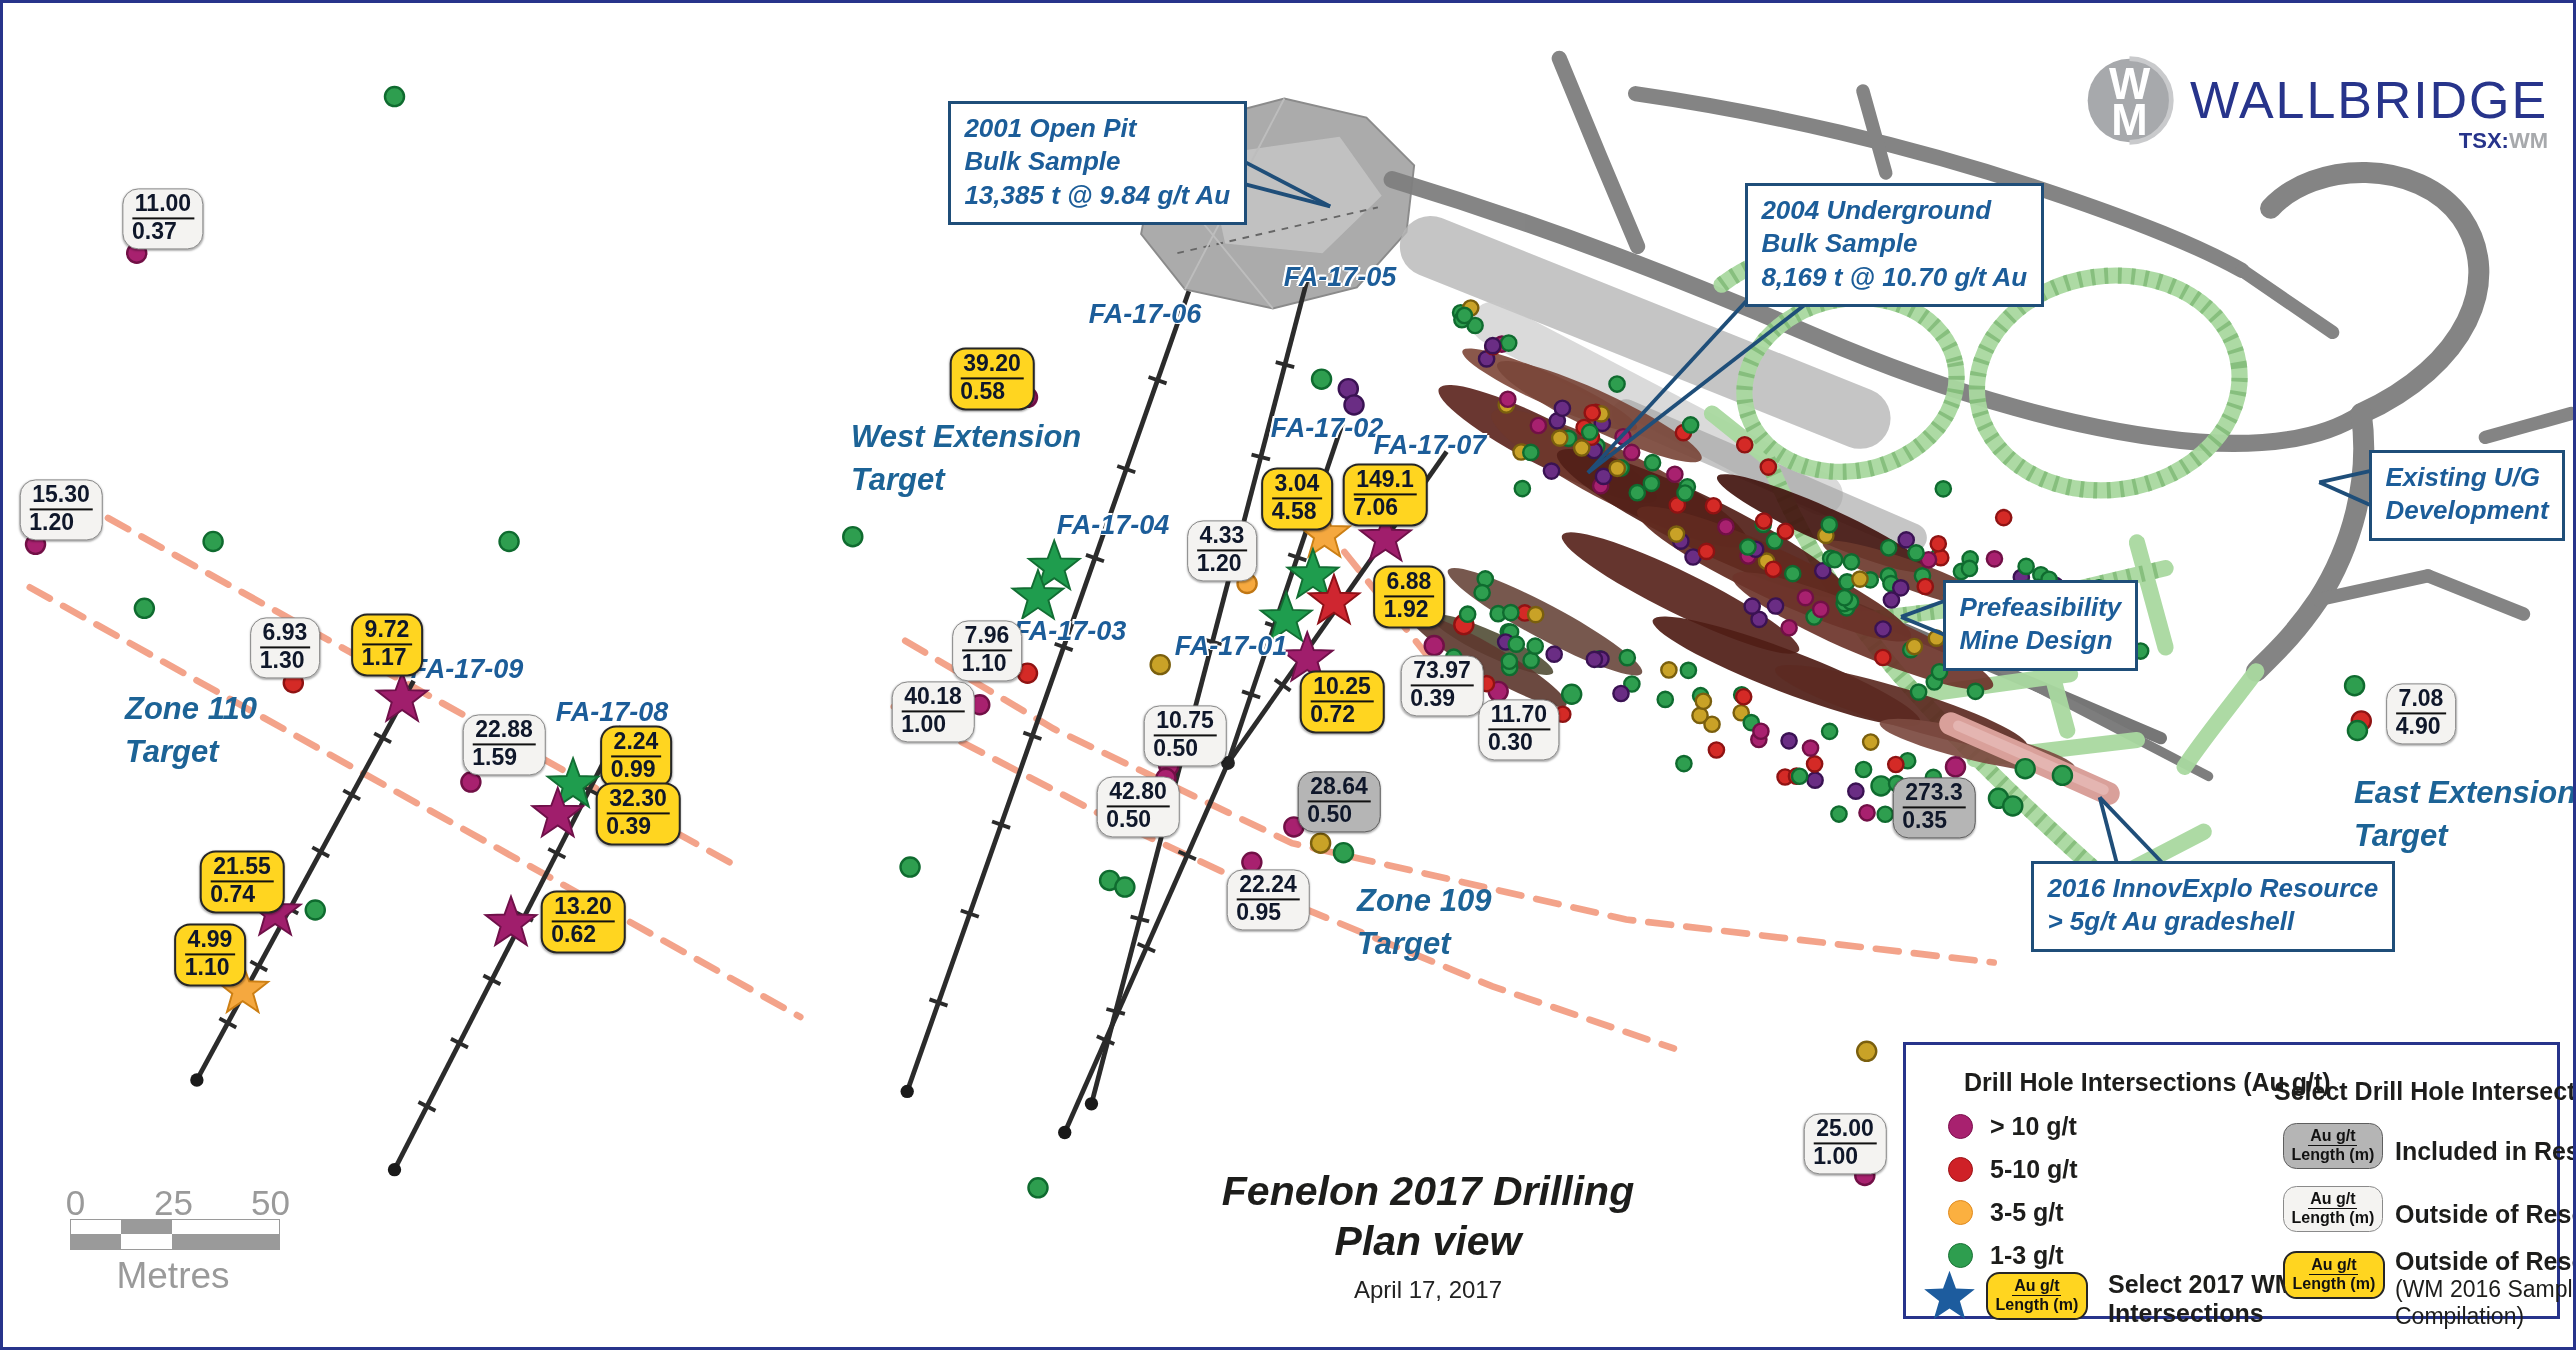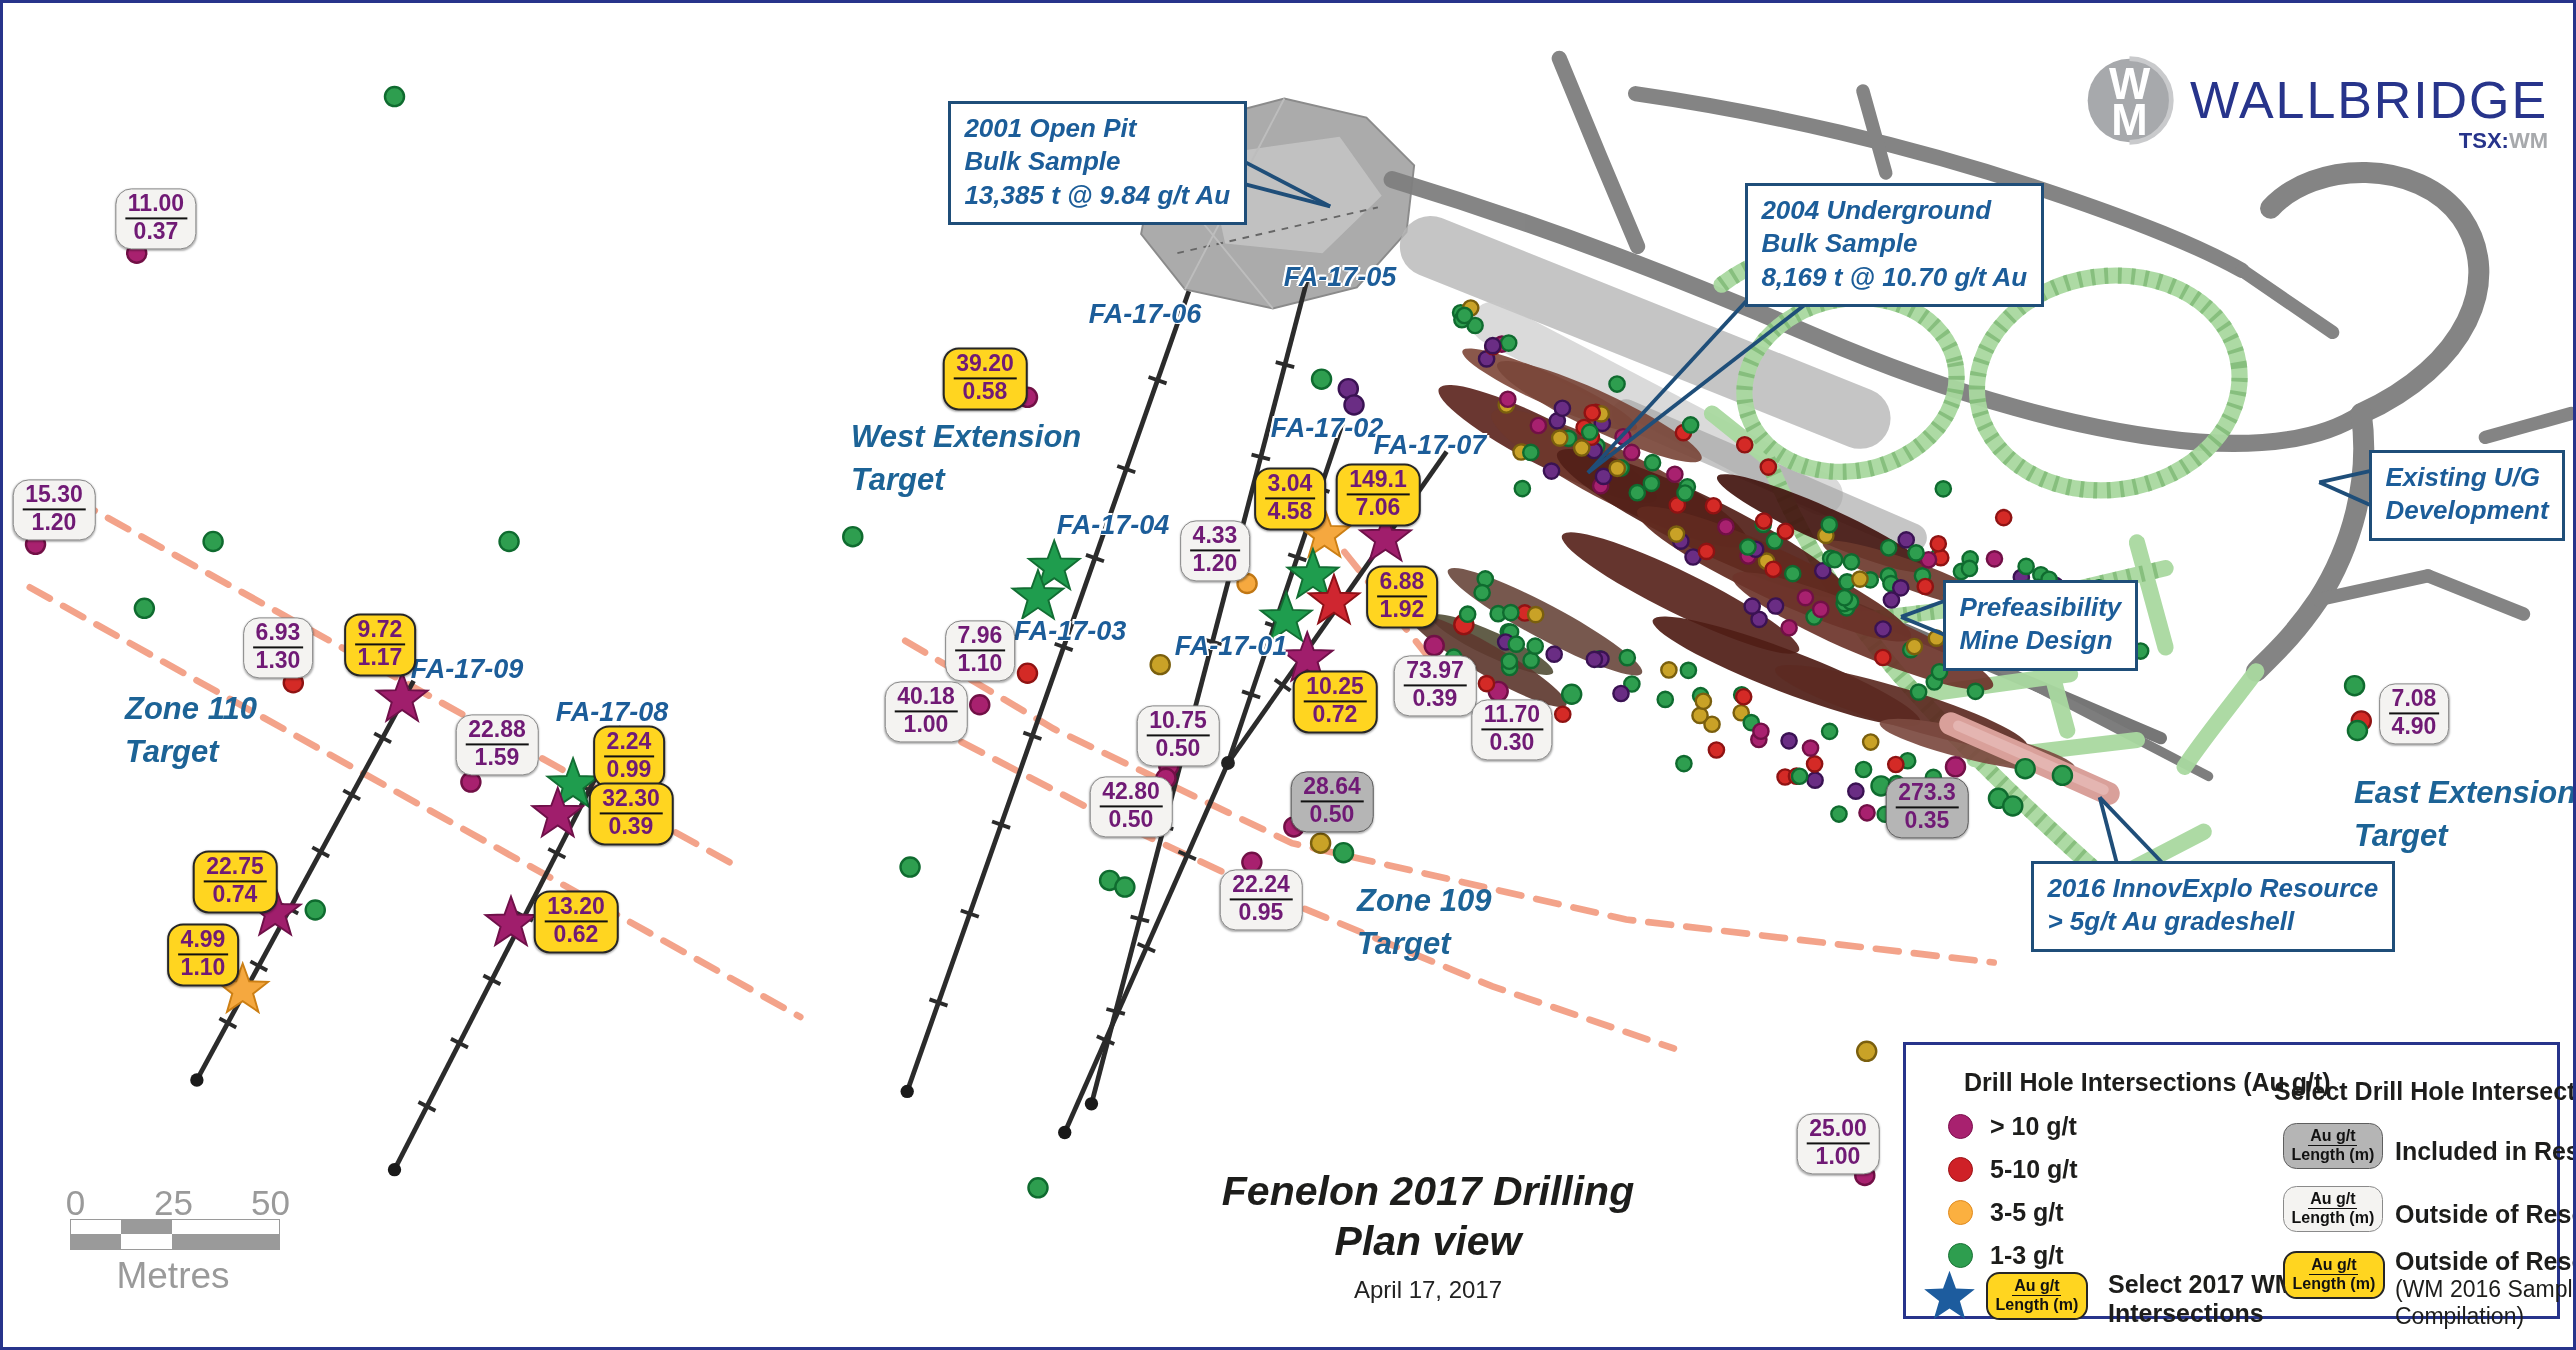--- a/index.html
+++ b/index.html
@@ -3,22 +3,22 @@
 <meta charset="utf-8">
 <style>
   html,body{margin:0;padding:0;background:#fff;}
   #canvas{position:relative;width:2576px;height:1350px;background:#ffffff;
     border:3.8px solid #27348b;box-sizing:border-box;overflow:hidden;
     font-family:"Liberation Sans",sans-serif;}
   #map-svg{position:absolute;left:0;top:0;z-index:1;}
 
   
   .pill{position:absolute;transform:translate(-50%,-50%);z-index:4;border-radius:16px;
-    padding:1.9px 8.6px 3.8px;text-align:center;font-weight:bold;font-size:23px;line-height:1.12;
-    color:#701a75;box-shadow:0 1px 1.9px rgba(0,0,0,.3);white-space:nowrap;}
+    padding:1.9px 8.6px 3.8px;text-align:left;font-weight:bold;font-size:23px;line-height:1.12;
+    color:#0f172a;box-shadow:0 1px 1.9px rgba(0,0,0,.3);white-space:nowrap;margin-left:7px;}
   .pill .v{display:inline-block;border-bottom:2.9px solid #111;padding:0 2.9px;}
   .pill .l{display:block;}
   .pill.white{background:#f4f3f1;border:1.9px solid #8a8a8a;}
   .pill.yellow{background:#ffd520;border:2.9px solid #262626;}
   .pill.gray{background:#b5b5b5;border:1.9px solid #5e5e5e;}
 
   
   .hole-label{position:absolute;transform:translate(-50%,-50%);z-index:3;color:#1c5d99;
     font-weight:bold;font-style:italic;font-size:27px;white-space:nowrap;
     text-shadow:1.9px 0 0 #fff,-1.9px 0 0 #fff,0 1.9px 0 #fff,0 -1.9px 0 #fff,1.9px 1.9px 0 #fff,-1.9px -1.9px 0 #fff;}
@@ -612,21 +612,21 @@
   </div>
 
   <div id="pins-layer">
       <div class="pill white" style="left: 153px; top: 216px;"><span class="v">11.00</span><span class="l">0.37</span></div>
       <div class="pill white" style="left: 51px; top: 507px;"><span class="v">15.30</span><span class="l">1.20</span></div>
       <div class="pill white" style="left: 275px; top: 645px;"><span class="v">6.93</span><span class="l">1.30</span></div>
       <div class="pill yellow" style="left: 377px; top: 642px;"><span class="v">9.72</span><span class="l">1.17</span></div>
       <div class="pill white" style="left: 494px; top: 742px;"><span class="v">22.88</span><span class="l">1.59</span></div>
       <div class="pill yellow" style="left: 626px; top: 754px;"><span class="v">2.24</span><span class="l">0.99</span></div>
       <div class="pill yellow" style="left: 628px; top: 811px;"><span class="v">32.30</span><span class="l">0.39</span></div>
-      <div class="pill yellow" style="left: 232px; top: 879px;"><span class="v">22.75</span><span class="l">0.74</span></div>
+      <div class="pill yellow" style="left: 232px; top: 879px;"><span class="v">21.55</span><span class="l">0.74</span></div>
       <div class="pill yellow" style="left: 200px; top: 952px;"><span class="v">4.99</span><span class="l">1.10</span></div>
       <div class="pill yellow" style="left: 573px; top: 919px;"><span class="v">13.20</span><span class="l">0.62</span></div>
       <div class="pill yellow" style="left: 982px; top: 376px;"><span class="v">39.20</span><span class="l">0.58</span></div>
       <div class="pill yellow" style="left: 1287px; top: 496px;"><span class="v">3.04</span><span class="l">4.58</span></div>
       <div class="pill yellow" style="left: 1375px; top: 492px;"><span class="v">149.1</span><span class="l">7.06</span></div>
       <div class="pill white" style="left: 1212px; top: 548px;"><span class="v">4.33</span><span class="l">1.20</span></div>
       <div class="pill yellow" style="left: 1399px; top: 594px;"><span class="v">6.88</span><span class="l">1.92</span></div>
       <div class="pill white" style="left: 977px; top: 648px;"><span class="v">7.96</span><span class="l">1.10</span></div>
       <div class="pill white" style="left: 923px; top: 709px;"><span class="v">40.18</span><span class="l">1.00</span></div>
       <div class="pill white" style="left: 1175px; top: 733px;"><span class="v">10.75</span><span class="l">0.50</span></div>

